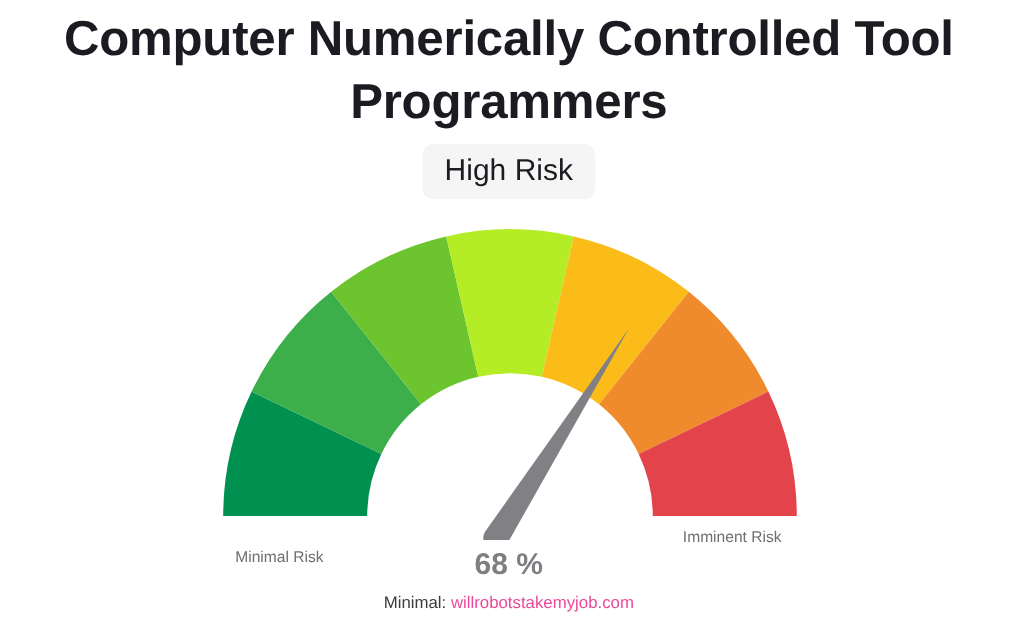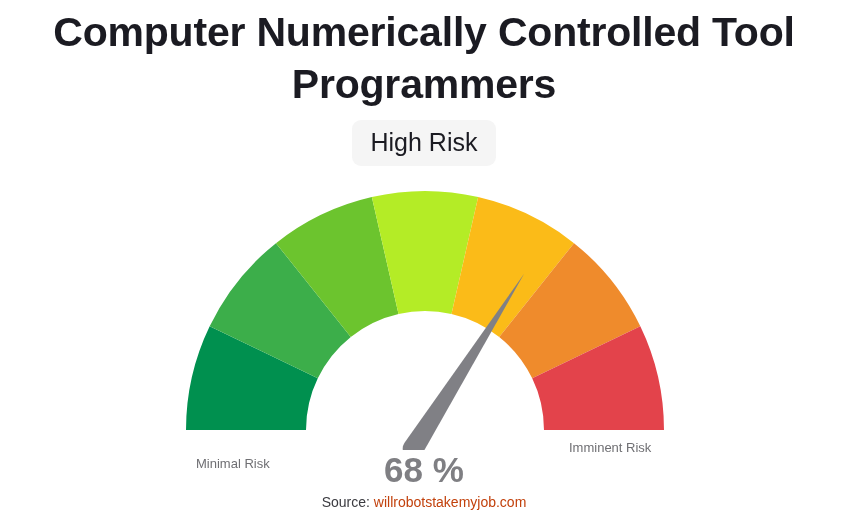--- a/index.html
+++ b/index.html
@@ -82,39 +82,39 @@
   .scale-label.min { left: 196px; top: 440px; margin-top: 16px; }
   .scale-label.max { left: 569px; top: 440px; }
 
   
   .value {
     position: absolute;
     left: 0;
     top: 452px;
     width: 848px;
     text-align: center;
-    font-size: 35px;
+    font-size: 25px;
     line-height: 36px;
     font-weight: bold;
     color: #7f7f83;
   }
 
   
   .source {
     position: absolute;
     left: 0;
     top: 492px;
     width: 848px;
     text-align: center;
     font-size: 14px;
     line-height: 20px;
     color: #3b3b40;
   }
   .source .link {
-    color: #c2410c;
+    color: #ec4899;
     text-decoration: none;
     cursor: pointer;
   }
 </style>
 </head>
 <body>
 
 <div class="page">
 
   <div class="title">Computer Numerically Controlled Tool Programmers</div>
@@ -148,17 +148,17 @@
     </svg>
   </div>
 
   <div class="scale-label min">Minimal Risk</div>
 
   <div class="scale-label max">Imminent Risk</div>
 
   <div class="value">68 %</div>
 
   <div class="source">
-    <span>Source:</span>
+    <span>Minimal:</span>
     <span class="link">willrobotstakemyjob.com</span>
   </div>
 
 </div>
 
 </body></html>

